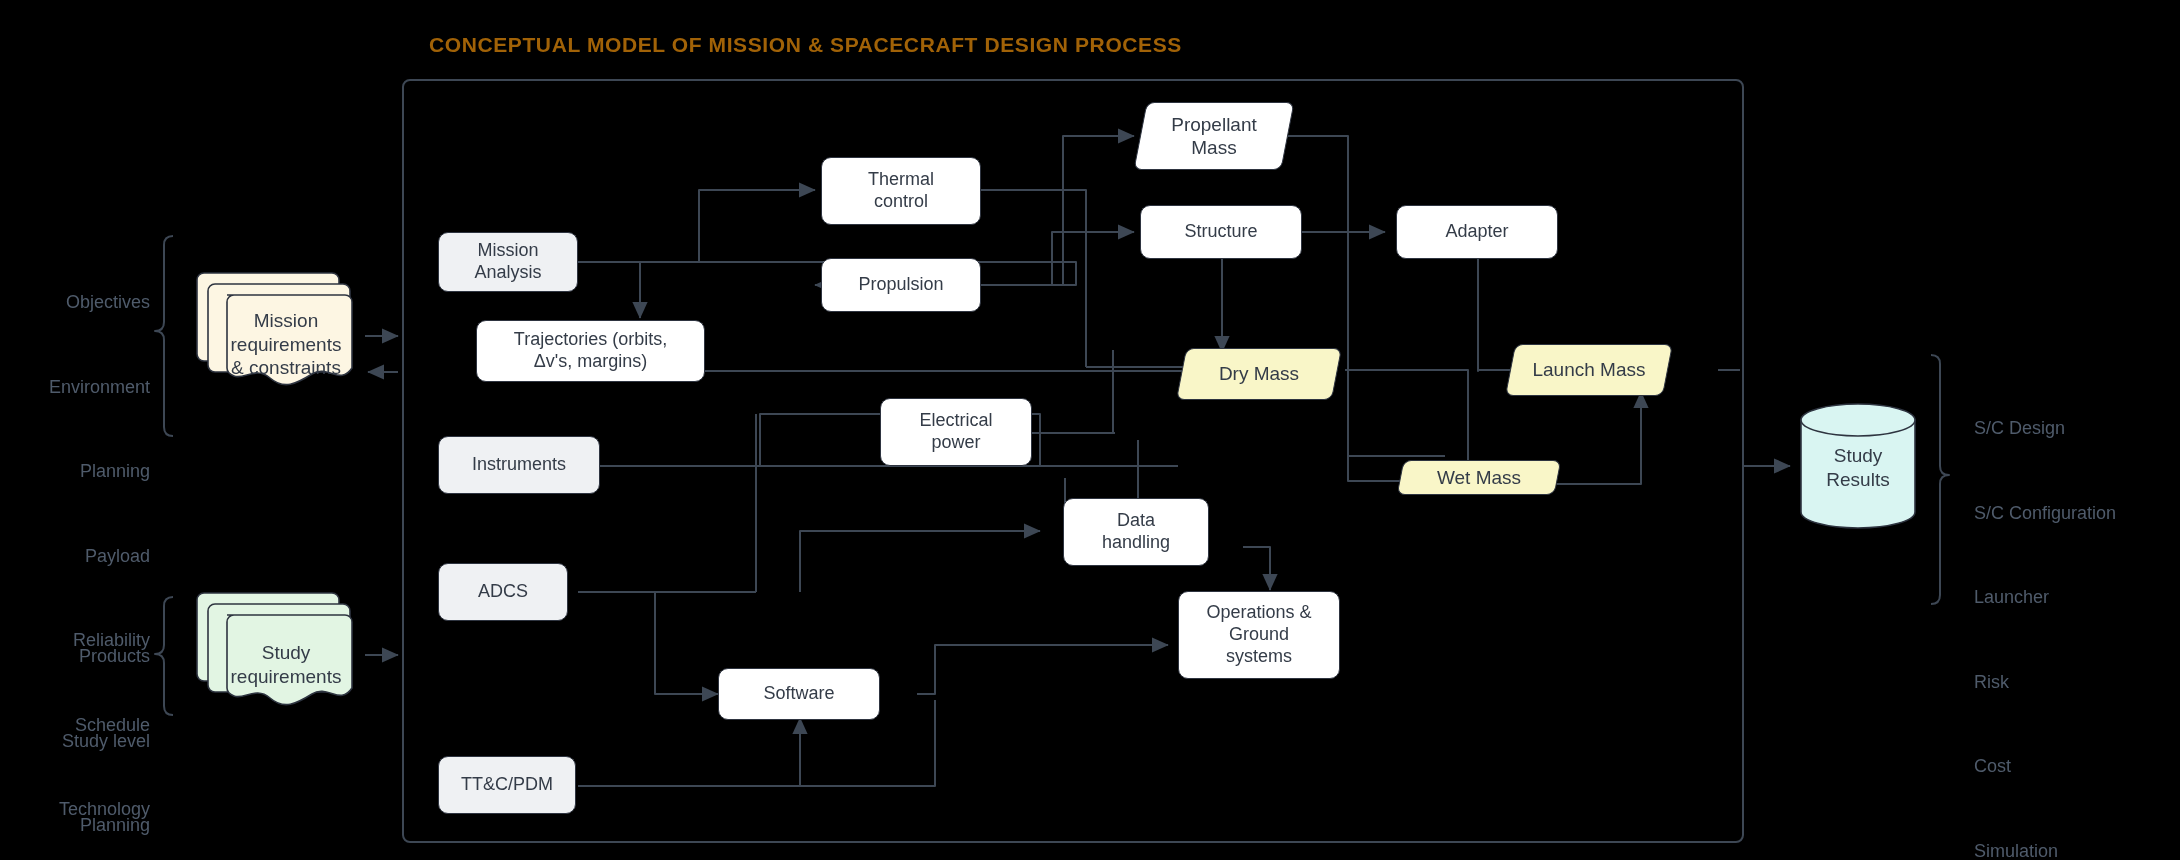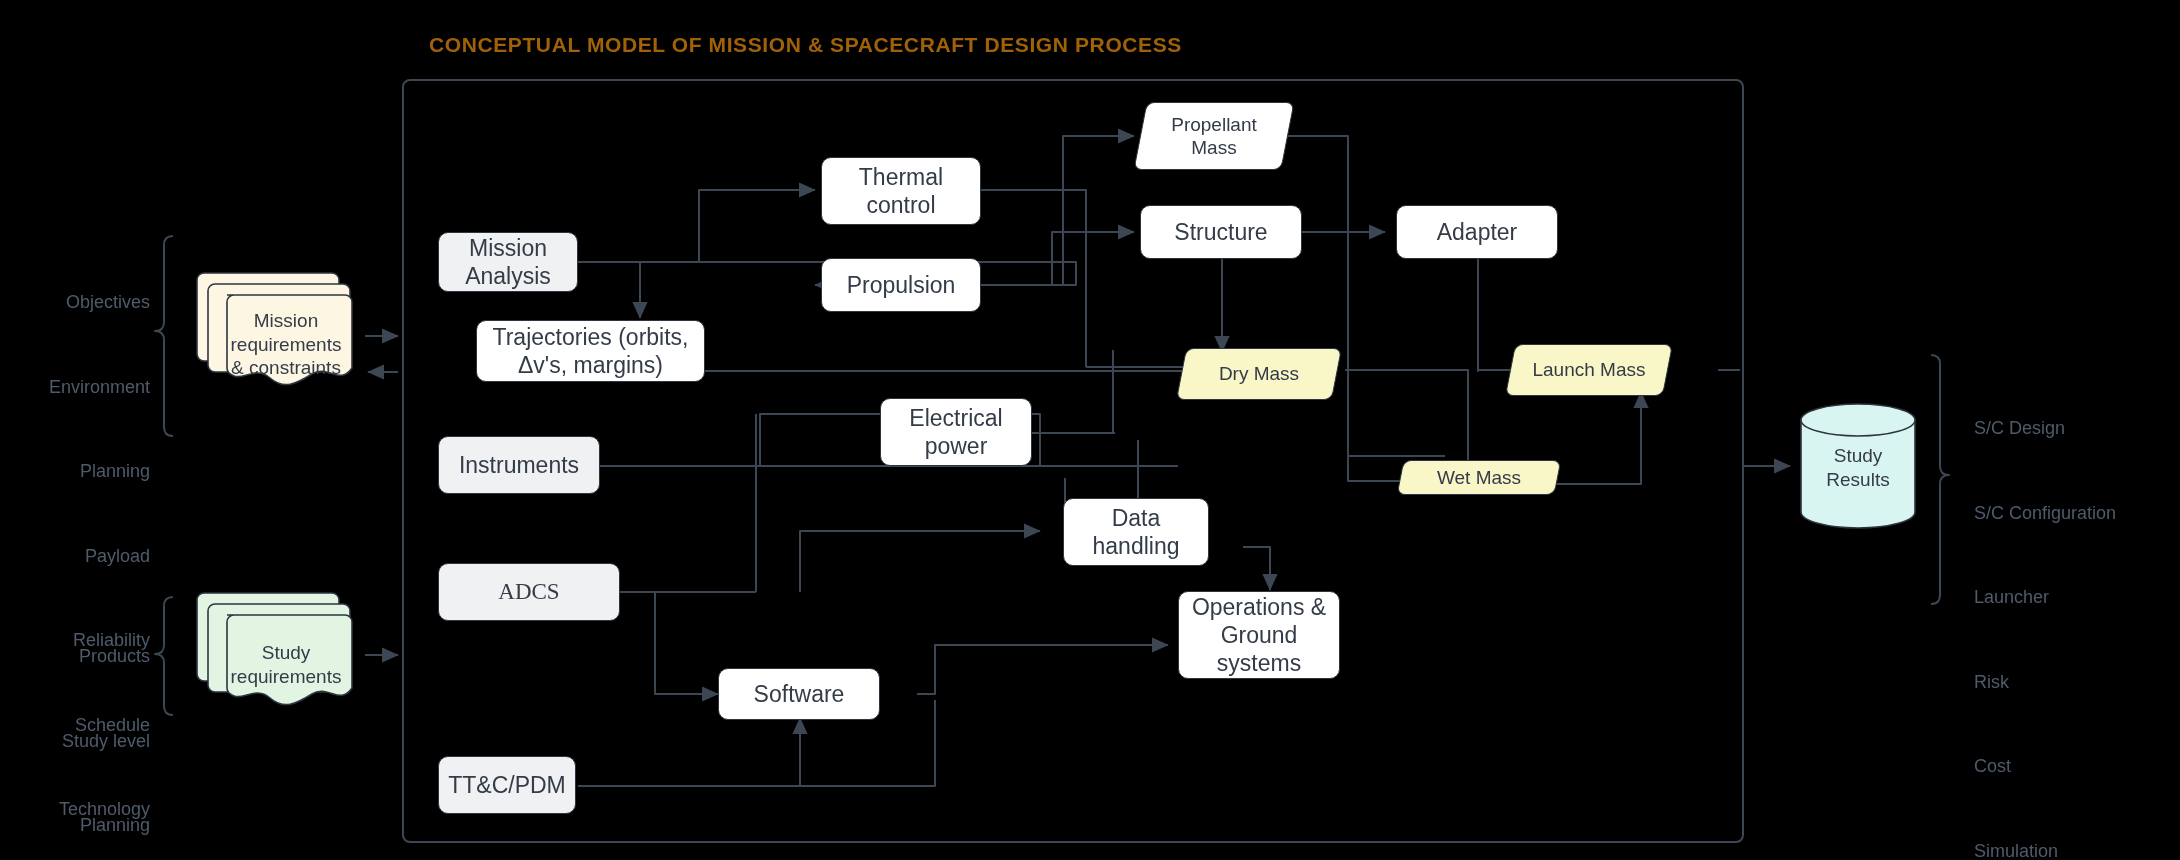--- a/index.html
+++ b/index.html
@@ -20,21 +20,21 @@
   .container-box{
     position:absolute;left:402px;top:79px;width:1338px;height:760px;
     border:2px solid #3d4754;border-radius:8px;background:transparent;
   }
 
   
   .node{
     position:absolute;box-sizing:border-box;
     border:1.5px solid #2e3440;border-radius:10px;
     display:flex;align-items:center;justify-content:center;text-align:center;
-    color:#343c48;font-size:23px;line-height:1.22;
+    color:#343c48;font-size:18px;line-height:1.22;
     padding:4px 8px;
     background:#ffffff;
     z-index:3;
   }
   .node.gray{background:#eff1f3;}
   .node.white{background:#ffffff;}
 
   
   .para{
     position:absolute;box-sizing:border-box;
@@ -291,21 +291,21 @@
   </div>
 
   <div class="node gray" style="left:438px;top:436px;width:162px;height:58px;">
     <span>Instruments</span>
   </div>
 
   <div class="node white" style="left:880px;top:398px;width:152px;height:68px;">
     <span>Electrical<br>power</span>
   </div>
 
-  <div class="node gray" style="left:438px;top:563px;width:182px;height:58px;font-family:Liberation Serif, serif;">
+  <div class="node gray" style="left:438px;top:563px;width:130px;height:58px;">
     <span>ADCS</span>
   </div>
 
   <div class="node white" style="left:718px;top:668px;width:162px;height:52px;">
     <span>Software</span>
   </div>
 
   <div class="node white" style="left:1063px;top:498px;width:146px;height:68px;">
     <span>Data<br>handling</span>
   </div>

